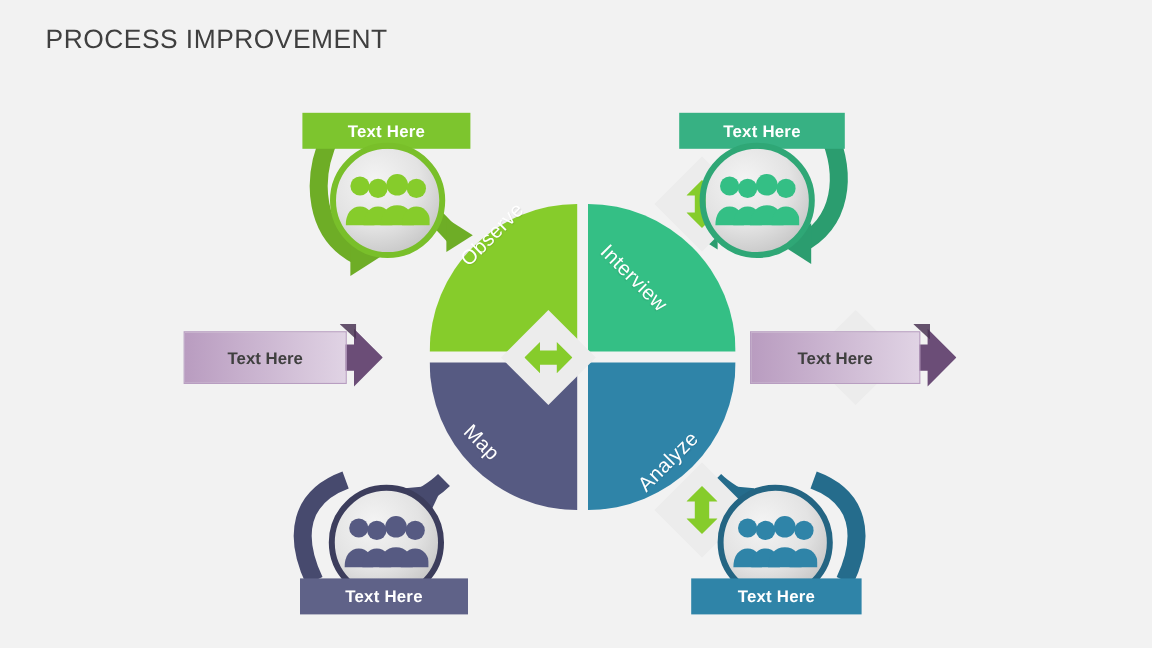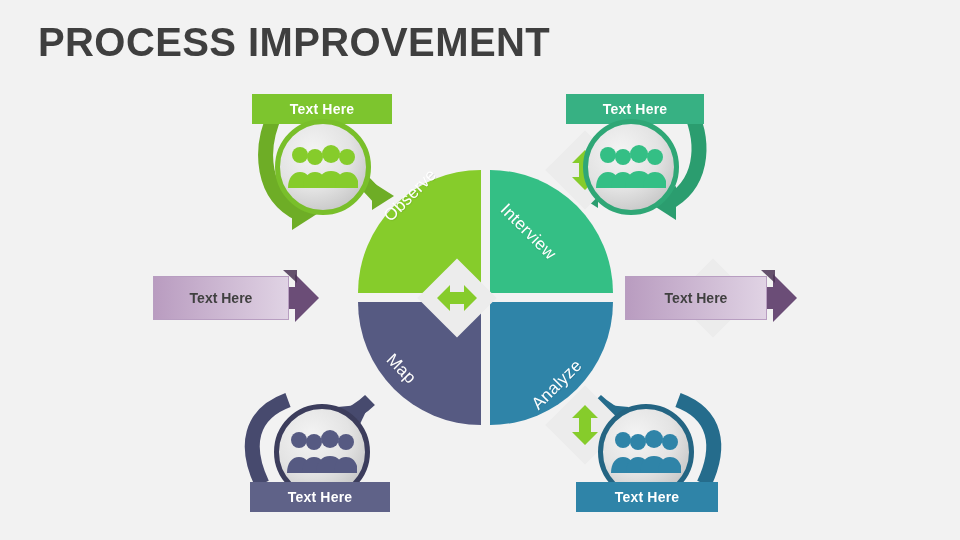--- a/index.html
+++ b/index.html
@@ -8,21 +8,21 @@
     width:960px;height:540px;overflow:hidden;
     background:#f2f2f2;
     font-family:"Liberation Sans", sans-serif;
     position:relative;
   }
   #slide{position:absolute;inset:0;width:960px;height:540px;}
 
   
   #page-title{
     position:absolute;left:38px;top:20px;
-    font-size:40px;font-weight:bold;letter-spacing:.4px;
+    font-size:22px;font-weight:normal;letter-spacing:.4px;
     color:#3f3f3f;
     white-space:nowrap;
   }
 
   
   #wheel{
     position:absolute;left:358px;top:170px;width:255px;height:255px;
   }
   .quad{
     position:absolute;width:123px;height:123px;overflow:hidden;

